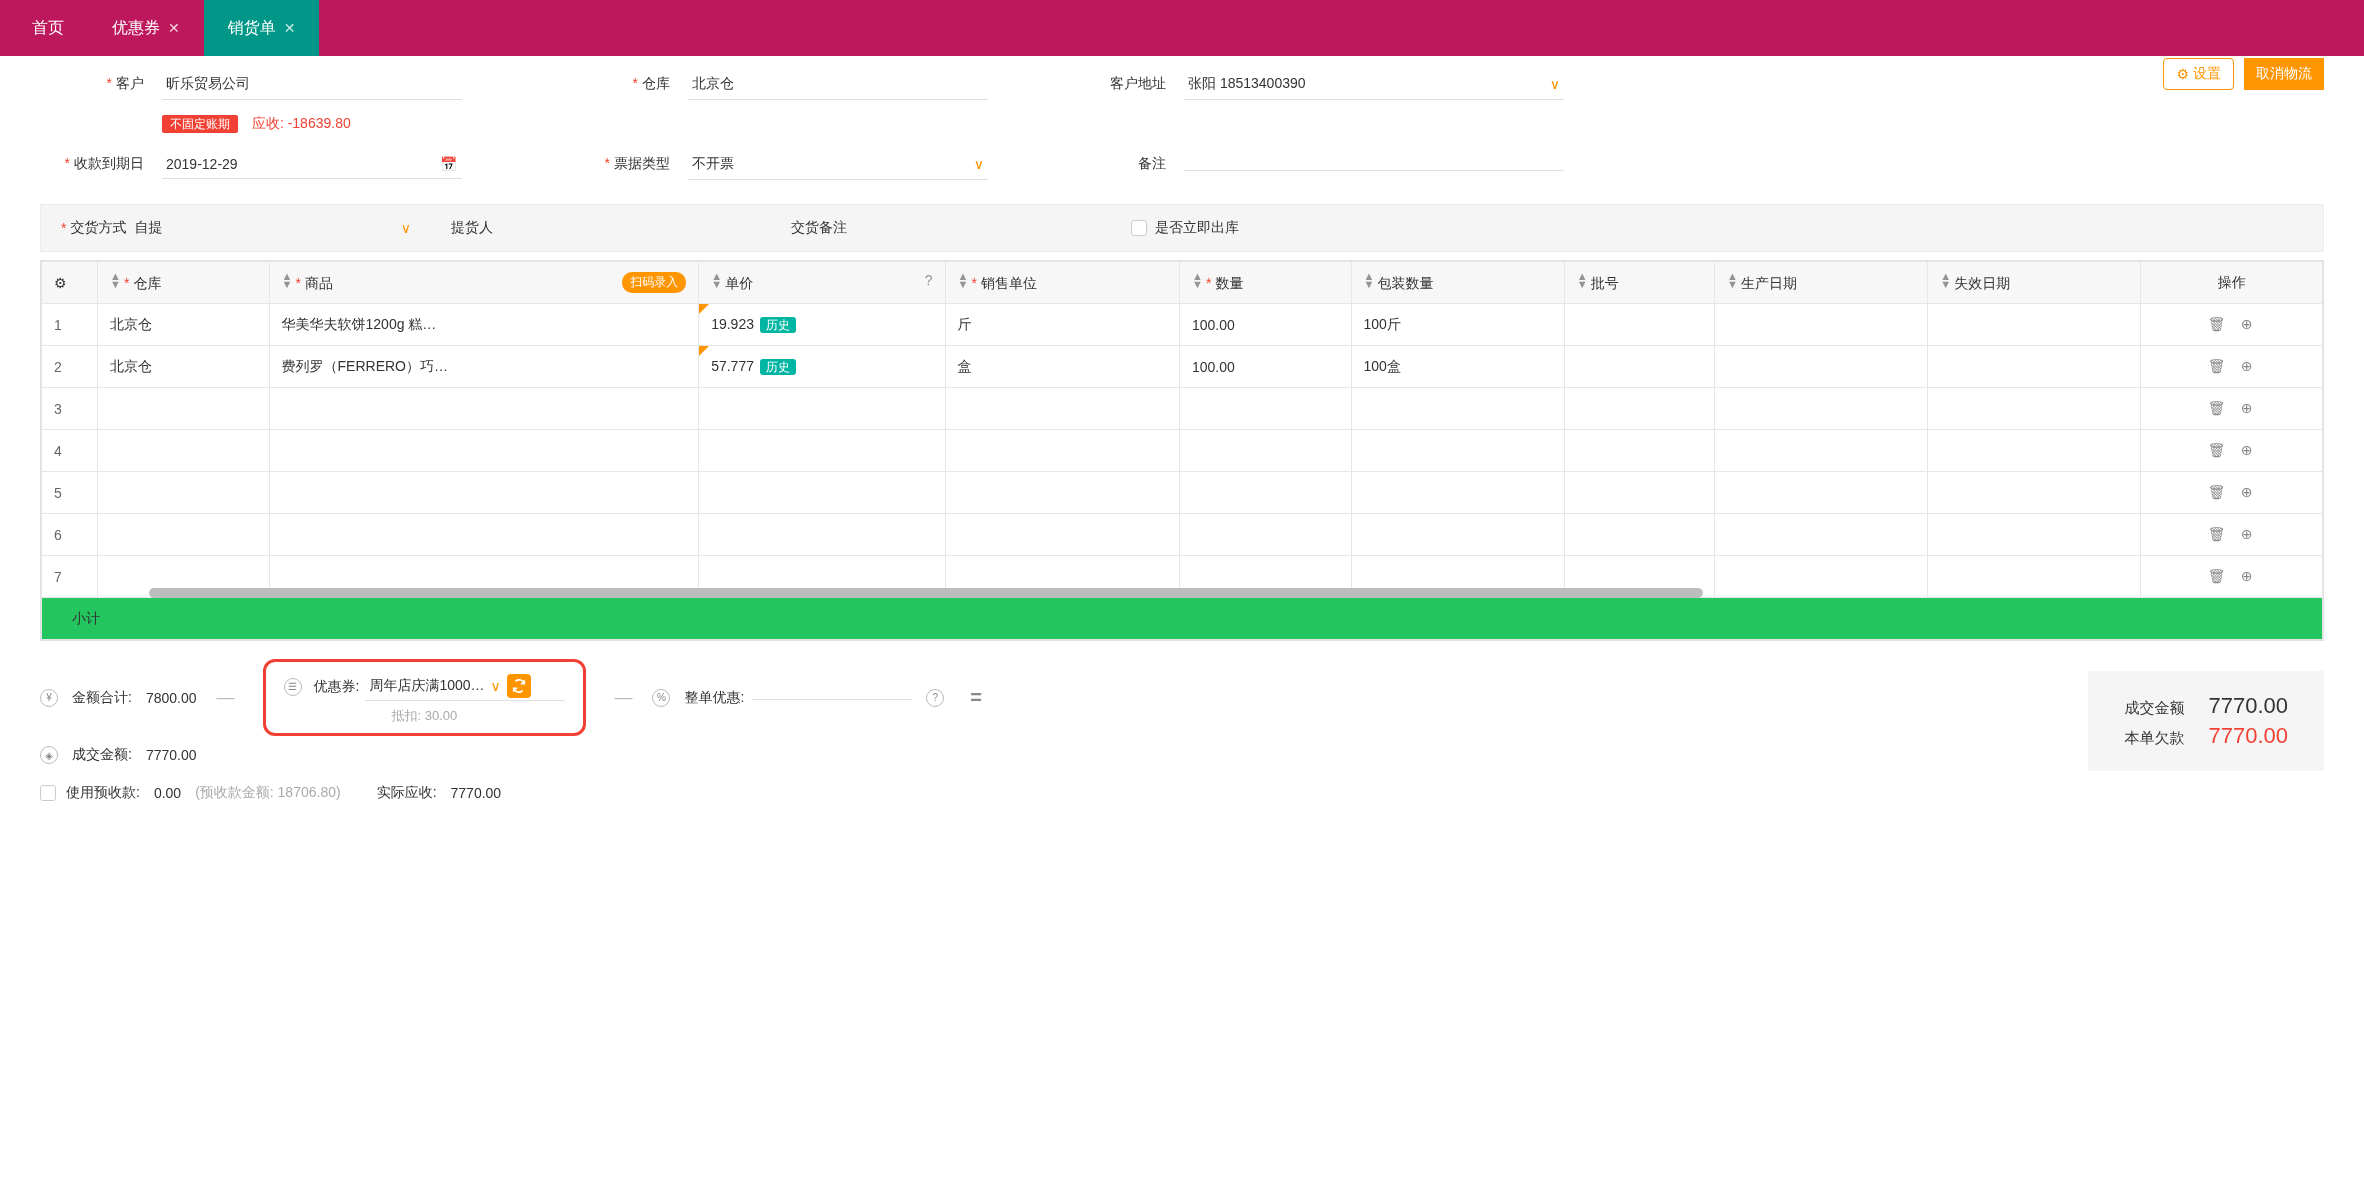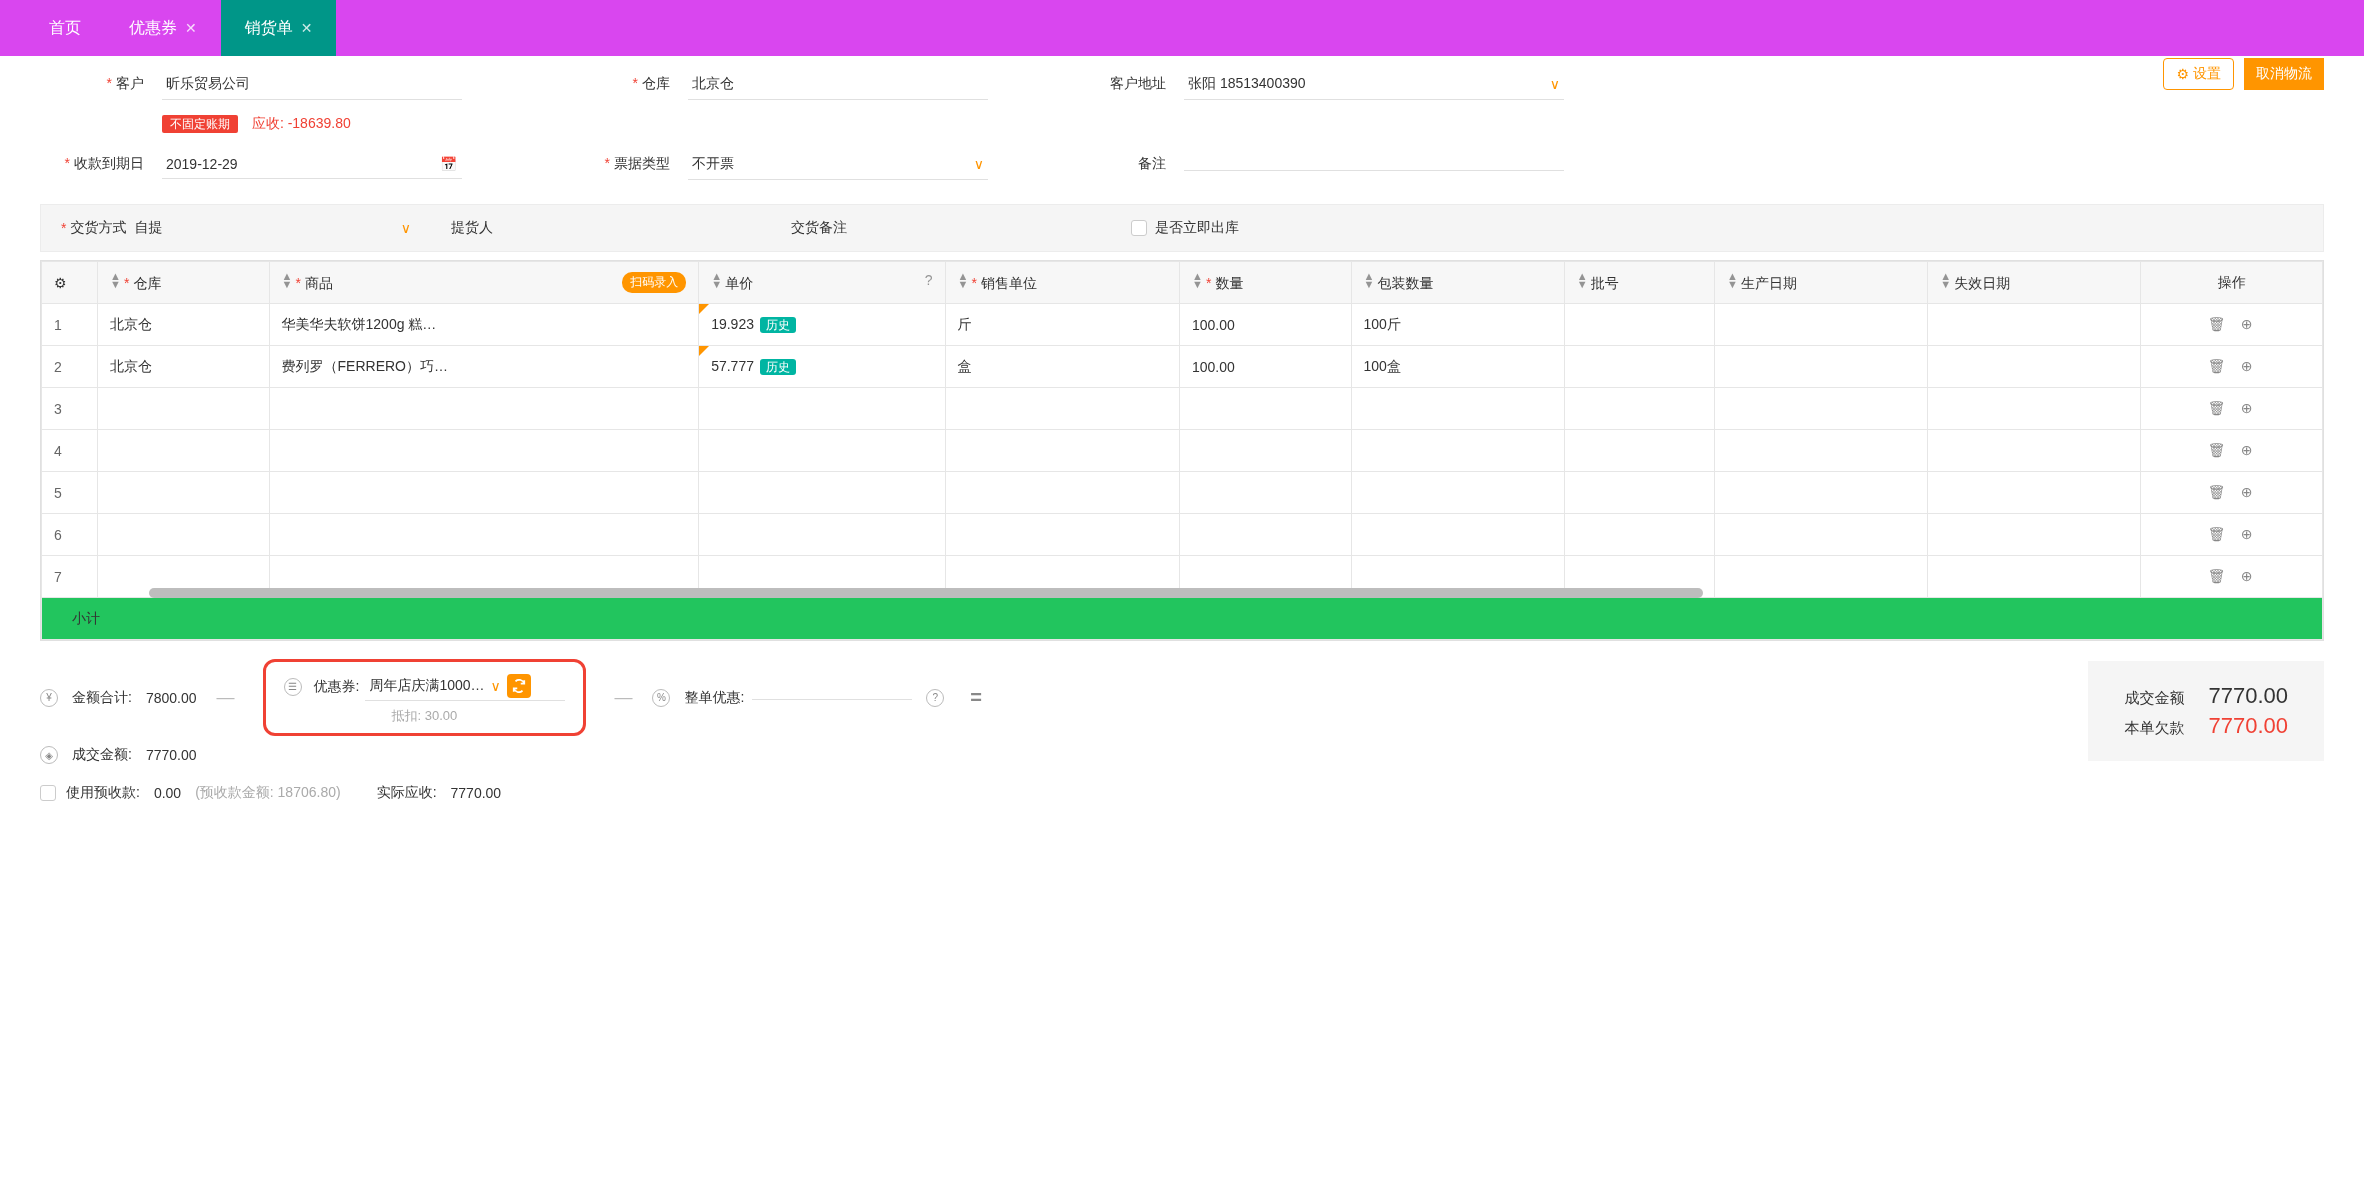--- a/index.html
+++ b/index.html
@@ -1,19 +1,19 @@
 <!DOCTYPE html>
 <html><head>
   <meta charset="utf-8">
   <style>
     * { box-sizing: border-box; margin: 0; padding: 0; }
     body { font-family: "Microsoft YaHei", -apple-system, sans-serif; font-size: 14px; color: #333; background: #fff; }
     
     
-    .tabs { background: #d946ef; height: 56px; display: flex; align-items: center; padding: 0 25px; }
+    .tabs { background: #be185d; height: 56px; display: flex; align-items: center; padding: 0 8px; }
     .tab { color: #fff; padding: 0 24px; height: 56px; display: flex; align-items: center; font-size: 16px; cursor: pointer; position: relative; }
     .tab.active { background: #009688; }
     .tab-close { margin-left: 8px; font-size: 14px; opacity: 0.8; cursor: pointer; }
     
     
     .form-area { padding: 8px 40px 12px 40px; position: relative; }
     .form-row { display: flex; align-items: center; min-height: 40px; gap: 12px; }
     .f-label { min-width: 110px; text-align: right; color: #333; padding-right: 6px; }
     .req { color: #f04134; margin-right: 4px; }
     .f-input { flex: 0 0 300px; border-bottom: 1px solid #e0e0e0; padding: 6px 4px; display: flex; align-items: center; justify-content: space-between; }
@@ -61,21 +61,21 @@
     .dash { color: #bbb; font-size: 18px; margin: 0 12px; }
     .coupon-box { border: 3px solid #f04134; border-radius: 12px; padding: 10px 18px 8px 18px; display: flex; flex-direction: column; margin: 0 8px; }
     .coupon-line1 { display: flex; align-items: center; gap: 6px; }
     .coupon-sel { border-bottom: 1px solid #e0e0e0; padding: 2px 4px; display: flex; align-items: center; gap: 6px; min-width: 200px; }
     .refresh-btn { width: 24px; height: 24px; background: #ff9500; border-radius: 4px; display: inline-flex; align-items: center; justify-content: center; color: #fff; cursor: pointer; }
     .coupon-line2 { color: #aaa; font-size: 13px; text-align: center; margin-top: 6px; }
     .discount-sel { border-bottom: 1px solid #e0e0e0; padding: 2px 4px; min-width: 160px; display: inline-block; }
     .muted { color: #aaa; }
     .eq { color: #888; font-size: 20px; margin-left: 12px; font-weight: bold; letter-spacing: -2px; }
     
-    .summary-box { position: absolute; right: 40px; top: 16px; background: #f5f5f5; padding: 18px 36px; min-width: 230px; }
+    .summary-box { position: absolute; right: 40px; top: 26px; background: #f5f5f5; padding: 18px 36px; min-width: 230px; }
     .sum-row { display: flex; justify-content: space-between; align-items: baseline; margin: 4px 0; gap: 24px; }
     .sum-lab { font-size: 15px; }
     .sum-val { font-size: 22px; }
     .sum-val.red { color: #f04134; }
   </style>
 </head>
 <body>
 
 <div class="tabs">
   <div class="tab">

